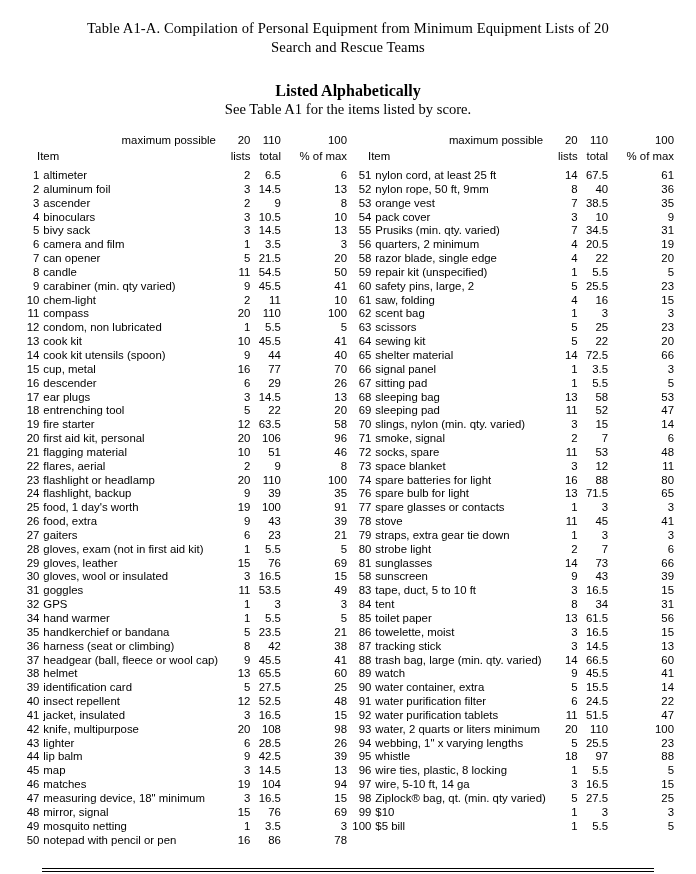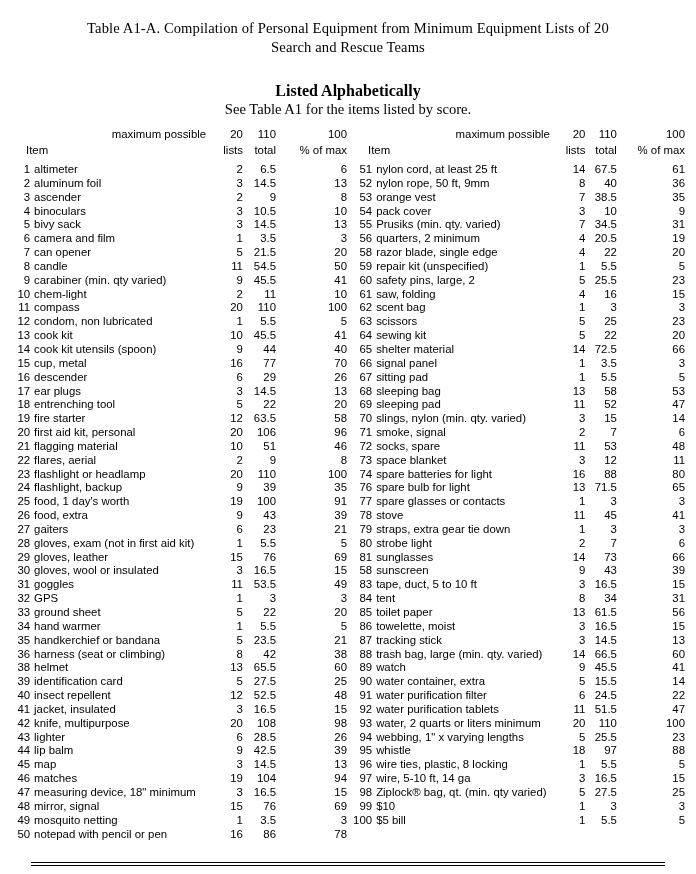--- a/index.html
+++ b/index.html
@@ -39,22 +39,22 @@
     font-weight: bold;
     line-height: 18px;
   }
   .see-table {
     font-size: 14.6px;
     line-height: 18px;
   }
   
   .table-wrap {
     position: relative;
-    margin-top: 9px;
-    padding: 0 10px;
+    margin-top: 15px;
+    padding: 0 21px;
   }
   .grid {
     display: flex;
     width: 100%;
   }
   .half {
     width: 50%;
     box-sizing: border-box;
   }
   .half.right { padding-left: 4px; }
@@ -369,46 +369,46 @@
                 <td class="num-pct">49</td>
               </tr>
               <tr>
                 <td class="c-num-cell">32</td>
                 <td class="c-item-cell">GPS</td>
                 <td class="num">1</td>
                 <td class="num-total">3</td>
                 <td class="num-pct">3</td>
               </tr>
               <tr>
-                <td class="c-num-cell">33</td>
-                <td class="c-item-cell">ground sheet</td>
-                <td class="num">5</td>
-                <td class="num-total">22</td>
-                <td class="num-pct">20</td>
-              </tr>
-              <tr>
                 <td class="c-num-cell">34</td>
                 <td class="c-item-cell">hand warmer</td>
                 <td class="num">1</td>
                 <td class="num-total">5.5</td>
                 <td class="num-pct">5</td>
               </tr>
               <tr>
                 <td class="c-num-cell">35</td>
                 <td class="c-item-cell">handkerchief or bandana</td>
                 <td class="num">5</td>
                 <td class="num-total">23.5</td>
                 <td class="num-pct">21</td>
               </tr>
               <tr>
                 <td class="c-num-cell">36</td>
                 <td class="c-item-cell">harness (seat or climbing)</td>
                 <td class="num">8</td>
                 <td class="num-total">42</td>
                 <td class="num-pct">38</td>
+              </tr>
+              <tr>
+                <td class="c-num-cell">37</td>
+                <td class="c-item-cell">headgear (ball, fleece or wool cap)</td>
+                <td class="num">9</td>
+                <td class="num-total">45.5</td>
+                <td class="num-pct">41</td>
               </tr>
               <tr>
                 <td class="c-num-cell">38</td>
                 <td class="c-item-cell">helmet</td>
                 <td class="num">13</td>
                 <td class="num-total">65.5</td>
                 <td class="num-pct">60</td>
               </tr>
               <tr>
                 <td class="c-num-cell">39</td>

